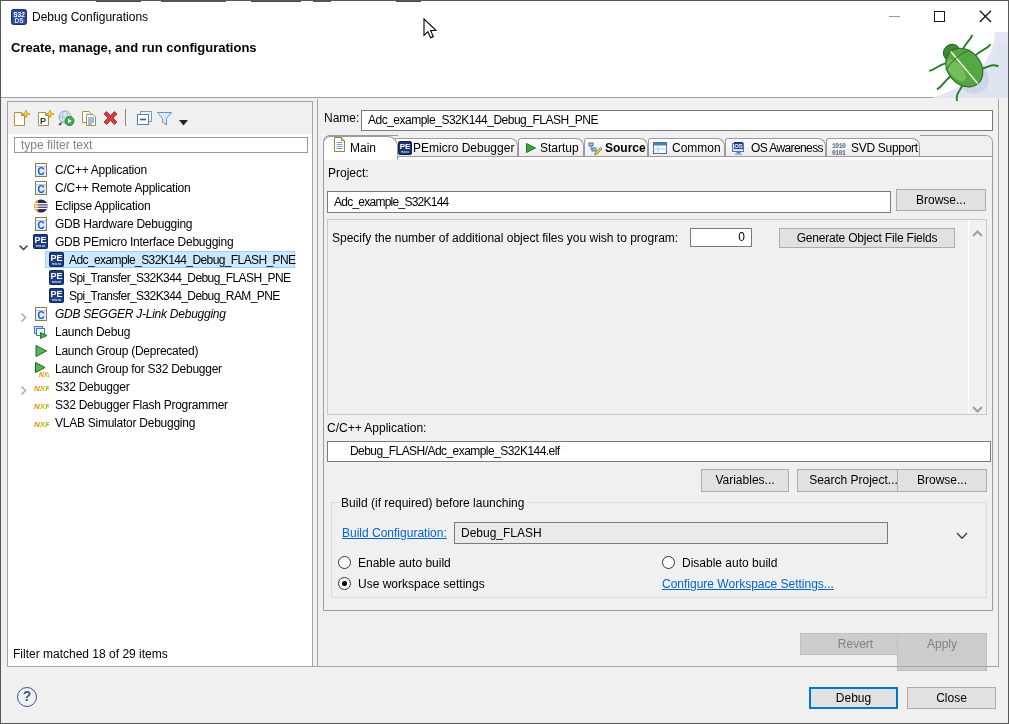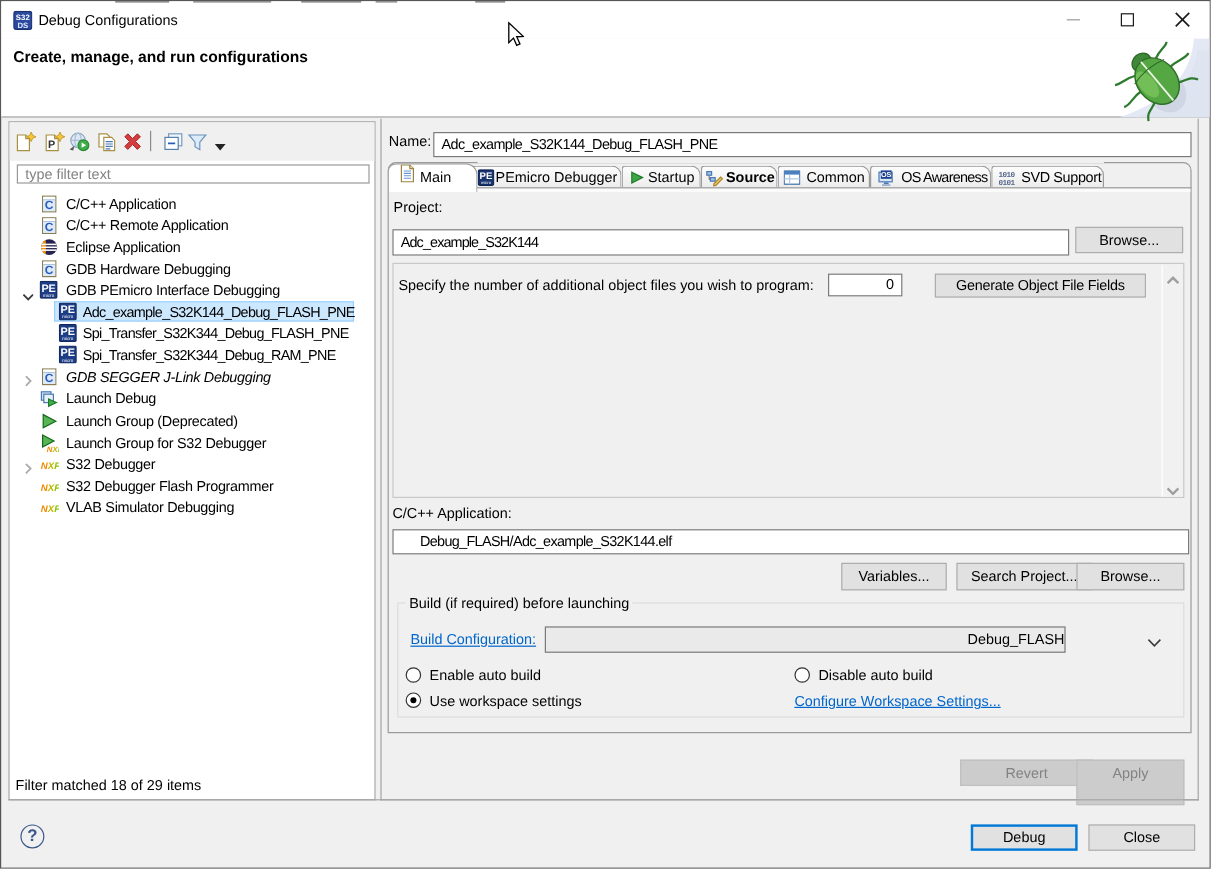--- a/index.html
+++ b/index.html
@@ -286,21 +286,21 @@
 
   <div class="abs" style="left:326px; top:420px;">C/C++ Application:</div>
   <div class="tfield" style="left:326px; top:440px; width:664px; height:21px; padding-left:22px; letter-spacing:-0.55px;">Debug_FLASH/Adc_example_S32K144.elf</div>
   <div class="btn" style="left:700px; top:468px; width:88px; height:23px; line-height:21px;">Variables...</div>
   <div class="btn" style="left:796px; top:468px; width:113px; height:23px; line-height:21px;">Search Project...</div>
   <div class="btn" style="left:896px; top:468px; width:90px; height:23px; line-height:21px;">Browse...</div>
 
   <div class="abs" id="buildgroup"></div>
   <div class="abs" id="buildlegend">Build (if required) before launching</div>
   <div class="abs link" style="left:341px; top:525px;">Build Configuration:</div>
-  <div class="abs" style="left:453px; top:521px; width:434px; height:22px; background:#eaeaea; border:1px solid #7a7a7a; line-height:20px; padding-left:6px;text-align:right;">Debug_FLASH</div>
+  <div class="abs" style="left:453px; top:521px; width:434px; height:22px; background:#eaeaea; border:1px solid #7a7a7a; line-height:20px; padding-left:6px;">Debug_FLASH</div>
   <div class="radio" style="left:337px; top:555px;"></div>
   <div class="abs" style="left:357px; top:555px;">Enable auto build</div>
   <div class="radio" style="left:661px; top:555px;"></div>
   <div class="abs" style="left:681px; top:555px;">Disable auto build</div>
   <div class="radio on" style="left:337px; top:576px;"></div>
   <div class="abs" style="left:357px; top:576px;">Use workspace settings</div>
   <div class="abs link" style="left:661px; top:576px;">Configure Workspace Settings...</div>
 
   <div class="btn dis" style="left:799px; top:632px; width:111px; height:22px; line-height:20px;">Revert</div>
   <div class="btn dis" style="left:896px; top:632px; width:90px; height:38px; line-height:20px;">Apply</div>

